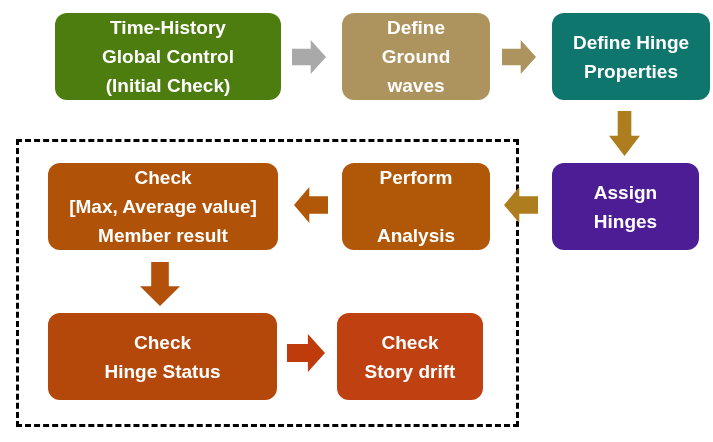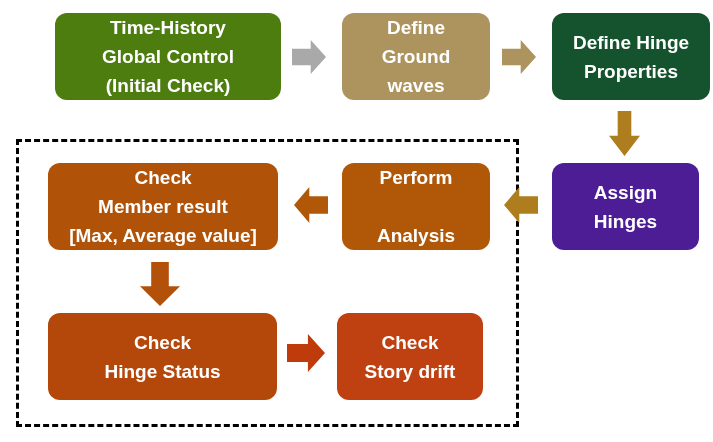--- a/index.html
+++ b/index.html
@@ -73,21 +73,21 @@
   <div class="arrow arrow-right pos-a1" style="background-color: rgb(169, 169, 169);"></div>
 
   <div class="box pos-box-ground" style="background-color: rgb(173, 148, 94);">
     <span>Define</span>
     <span>Ground</span>
     <span>waves</span>
   </div>
 
   <div class="arrow arrow-right pos-a2" style="background-color: rgb(173, 148, 94);"></div>
 
-  <div class="box pos-box-hingeprop" style="background-color: #14532d;">
+  <div class="box pos-box-hingeprop" style="background-color: #0f766e;">
     <span>Define Hinge</span>
     <span>Properties</span>
   </div>
 
   <div class="arrow arrow-down pos-a3" style="background-color: rgb(173, 125, 30);"></div>
 
   <div class="box pos-box-assign" style="background-color: #4c1d95;">
     <span>Assign</span>
     <span>Hinges</span>
   </div>
@@ -96,22 +96,22 @@
 
   <div class="box pos-box-perform" style="background-color: rgb(176, 88, 8); justify-content: space-between;">
     <span>Perform</span>
     <span>Analysis</span>
   </div>
 
   <div class="arrow arrow-left pos-a5" style="background-color: rgb(176, 88, 8);"></div>
 
   <div class="box pos-box-member" style="background-color: rgb(176, 82, 8);">
     <span>Check</span>
+    <span>[Max, Average value]</span>
     <span>Member result</span>
-    <span>[Max, Average value]</span>
   </div>
 
   <div class="arrow arrow-down pos-a6" style="background-color: rgb(179, 80, 9);"></div>
 
   <div class="box pos-box-hingestat" style="background-color: rgb(180, 71, 10);">
     <span>Check</span>
     <span>Hinge Status</span>
   </div>
 
   <div class="arrow arrow-right pos-a7" style="background-color: rgb(191, 59, 12);"></div>

